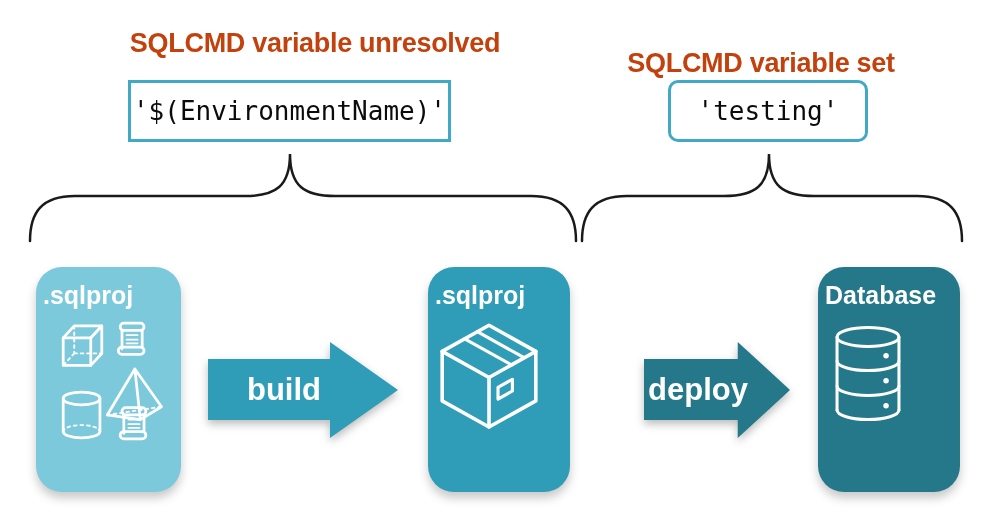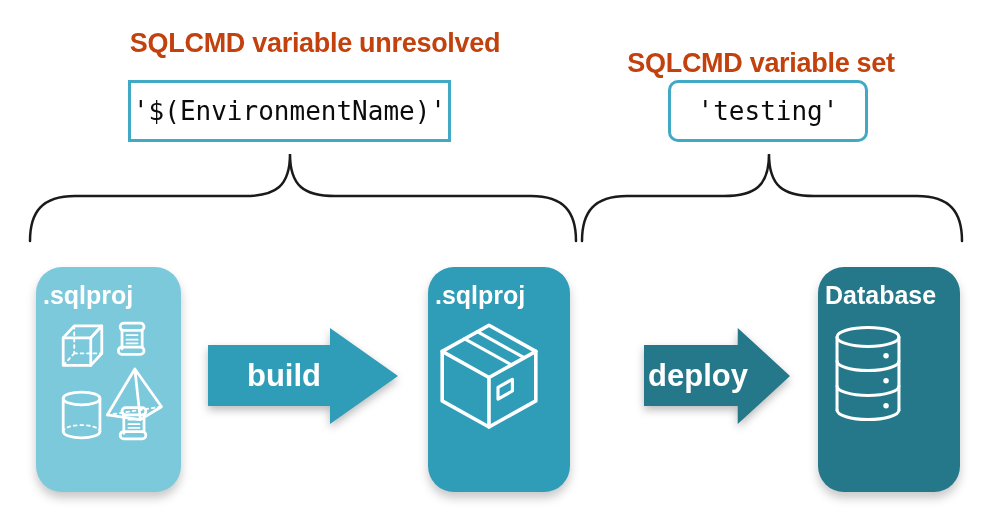--- a/index.html
+++ b/index.html
@@ -66,21 +66,21 @@
     font-size: 25px;
     font-weight: 700;
     white-space: nowrap;
   }
   .stage-icon { display: block; }
   .icon-sqlproj  { width: 124px; height: 138px; margin-top: 2px; }
   .icon-dacpac   { width: 108px; height: 119px; margin-top: 8px; }
   .icon-database { width: 86px;  height: 105px; margin-top: 14px; }
   .arrow-wrap {
     position: absolute;
-    top: 328px;
+    top: 342px;
     width: 190px;
     height: 96px;
     filter: drop-shadow(0 4px 4px rgba(60,60,60,0.35));
   }
   .arrow-wrap-build  { left: 208px; }
   .arrow-wrap-deploy { left: 600px; padding-left: 44px; }
   .arrow {
     width: 100%;
     height: 100%;
     clip-path: polygon(0% 17.7%, 64.2% 17.7%, 64.2% 0%, 100% 50%, 64.2% 100%, 64.2% 81.3%, 0% 81.3%);

